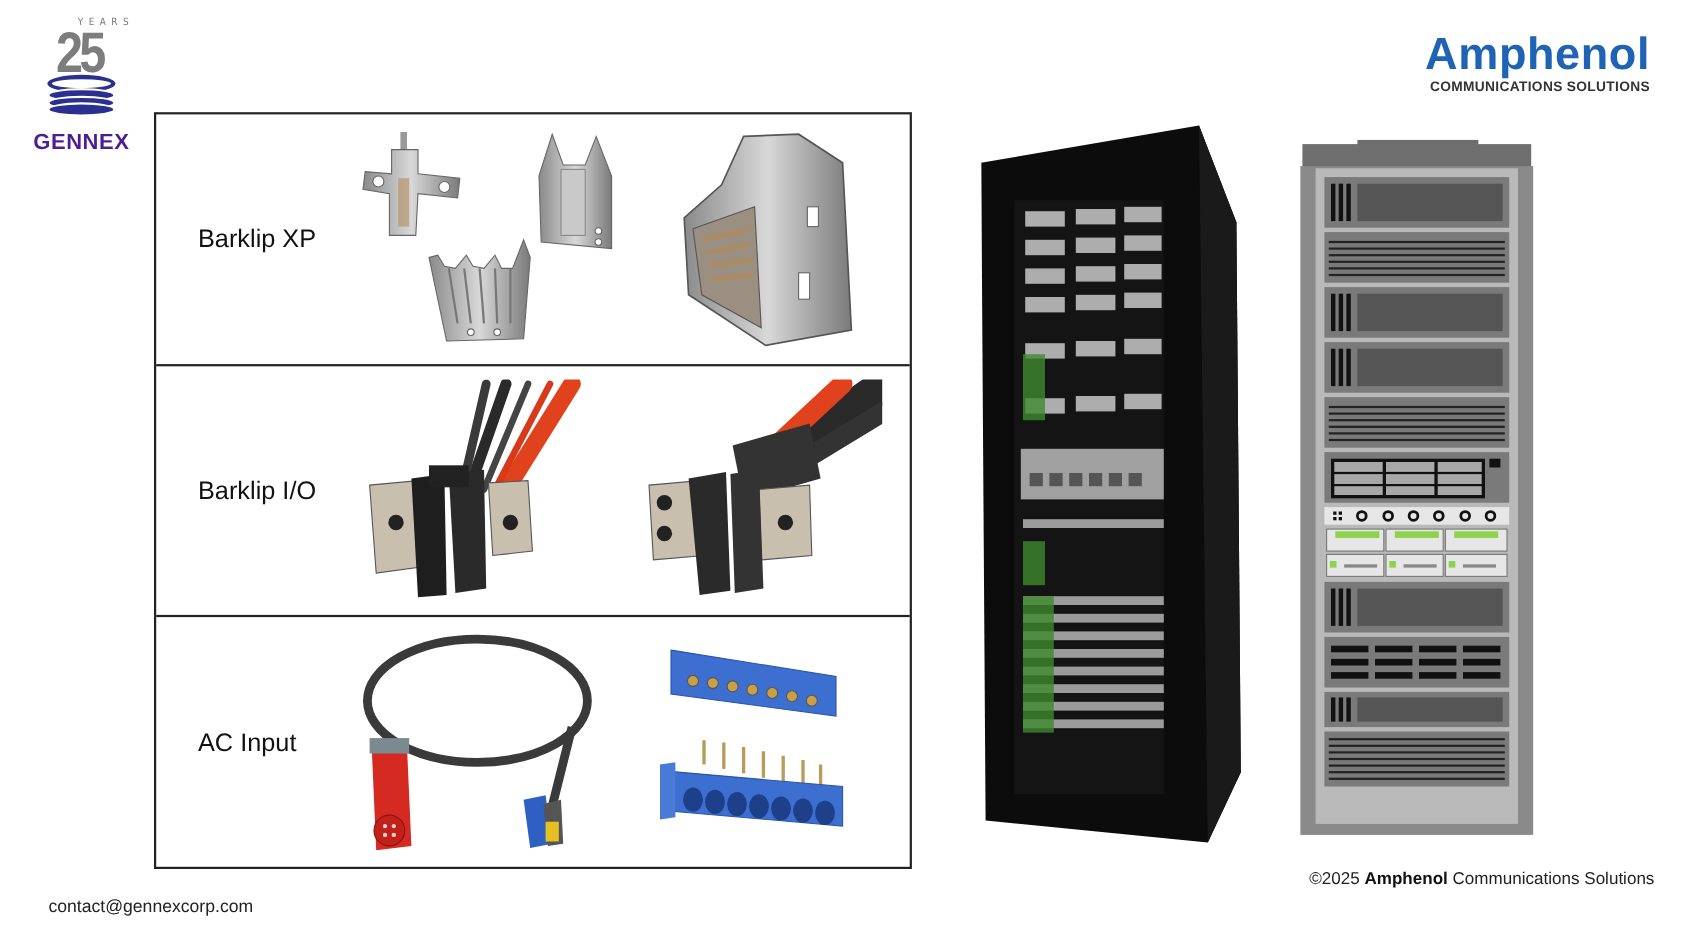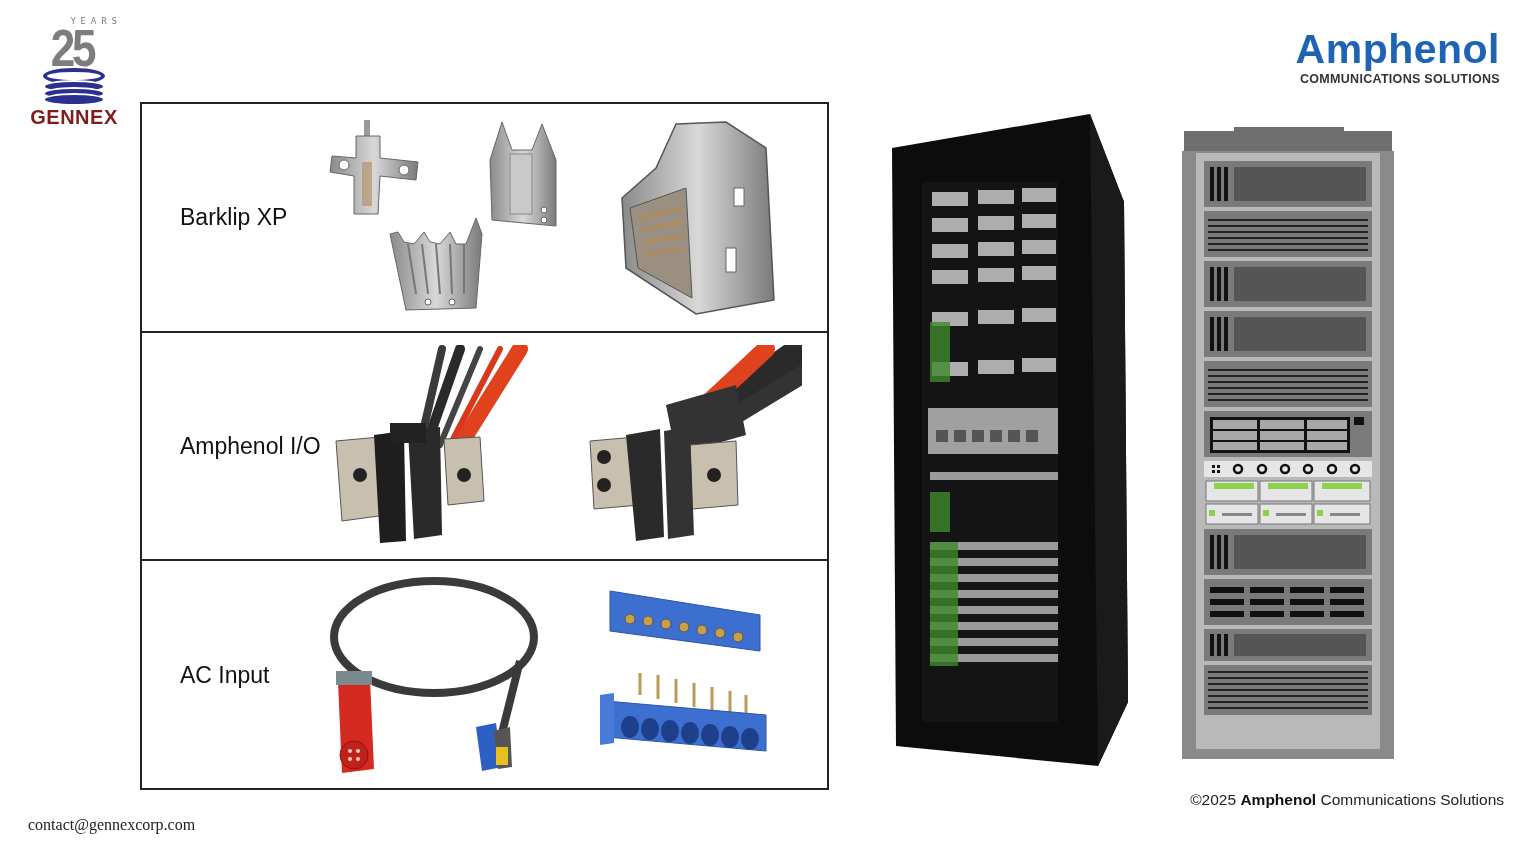--- a/index.html
+++ b/index.html
@@ -5,40 +5,40 @@
     * { box-sizing: border-box; margin: 0; padding: 0; }
     html, body { width: 1536px; height: 864px; background: #ffffff; overflow: hidden; }
     body { position: relative; font-family: "Liberation Sans", sans-serif; color: #111; }
 
     
     .gennex-logo { position: absolute; left: 26px; top: 16px; width: 96px; height: 120px; text-align: center; }
     .gennex-logo .years { font-family: "DejaVu Sans Condensed","DejaVu Sans", sans-serif; font-size: 9px; letter-spacing: 5px; color: #777; margin-left: 4px; line-height: 10px; text-align: right; }
     .gennex-logo .num { font-family: "Liberation Sans Narrow","Liberation Sans", sans-serif; font-size: 52px; font-weight: bold; color: #7d7d7d; line-height: 44px; letter-spacing: -4px; transform: scaleX(0.85); margin-left: -4px; }
     .gennex-logo .disc { position: relative; width: 62px; height: 36px; margin: -2px auto 0; }
     .gennex-logo .disc span { position: absolute; left: 0; width: 62px; height: 13px; border-radius: 50%; background: #2b2f8f; border: 2px solid #fff; }
-    .gennex-logo .word { font-size: 20px; font-weight: bold; color: #7f1d1d; letter-spacing: 0.5px; margin-top: 2px; line-height: 22px; }
+    .gennex-logo .word { font-size: 20px; font-weight: bold; color: #4c1d95; letter-spacing: 0.5px; margin-top: 14px; line-height: 22px; }
 
     
     .amphenol-logo { position: absolute; right: 36px; top: 28px; text-align: right; }
     .amphenol-logo .name { font-size: 41px; font-weight: bold; color: #1f63b5; line-height: 42px; letter-spacing: 0.5px; }
     .amphenol-logo .sub { font-size: 12.5px; font-weight: bold; color: #333; letter-spacing: 0.3px; margin-top: 2px; }
 
     
     .product-table { position: absolute; left: 140px; top: 102px; width: 689px; height: 688px; border: 2px solid #222; }
     .product-row { position: relative; height: 228.6px; border-bottom: 2px solid #222; }
     .product-row:last-child { border-bottom: none; padding-left: 12px; }
     .product-label { position: absolute; left: 38px; top: 50%; transform: translateY(-50%); font-size: 23px; color: #111; }
     .product-img { position: absolute; }
 
     
     .rack-photo { position: absolute; left: 892px; top: 112px; width: 240px; height: 660px; }
     .rack-diagram { position: absolute; left: 1182px; top: 127px; width: 212px; height: 632px; }
 
     
-    .footer-email { position: absolute; left: 28px; top: 816px; font-family: Liberation Serif, serif; font-size: 16px; color: #222; }
+    .footer-email { position: absolute; left: 44px; top: 816px; font-family: Liberation Sans, sans-serif; font-size: 16px; color: #222; }
     .footer-copy { position: absolute; right: 32px; top: 791px; font-size: 15.5px; color: #222; margin-left: 44px; }
     .footer-copy b { font-weight: bold; color: #111; }
   </style>
 </head>
 <body>
 
 <div class="gennex-logo">
   <div class="years">YEARS</div>
   <div class="num">25</div>
   <div class="disc">
@@ -103,21 +103,21 @@
           <line x1="26" y1="112" x2="66" y2="104"></line>
           <line x1="28" y1="124" x2="68" y2="118"></line>
           <line x1="30" y1="136" x2="68" y2="132"></line>
         </g>
       <rect x="118" y="70" width="10" height="18" fill="#fff" stroke="#666"></rect>
       <rect x="110" y="130" width="10" height="24" fill="#fff" stroke="#666"></rect>
     </svg>
   </div>
 
   <div class="product-row">
-    <div class="product-label">Amphenol I/O</div>
+    <div class="product-label">Barklip I/O</div>
     <svg class="product-img" style="left:188px;top:12px" width="210" height="200" viewBox="0 0 210 200">
       <g stroke-linecap="round" fill="none">
         <path d="M100 90 L130 4" stroke="#2a2a2a" stroke-width="10"></path>
         <path d="M90 100 L112 4" stroke="#3a3a3a" stroke-width="8"></path>
         <path d="M110 100 L150 4" stroke="#444" stroke-width="6"></path>
         <path d="M130 100 L190 4" stroke="#e0421e" stroke-width="16"></path>
         <path d="M120 100 L170 4" stroke="#d7391a" stroke-width="6"></path>
       </g>
       <path d="M6 96 L50 92 L56 170 L12 176 Z" fill="#c9bfae" stroke="#555"></path>
       <circle cx="30" cy="130" r="7" fill="#222"></circle>

